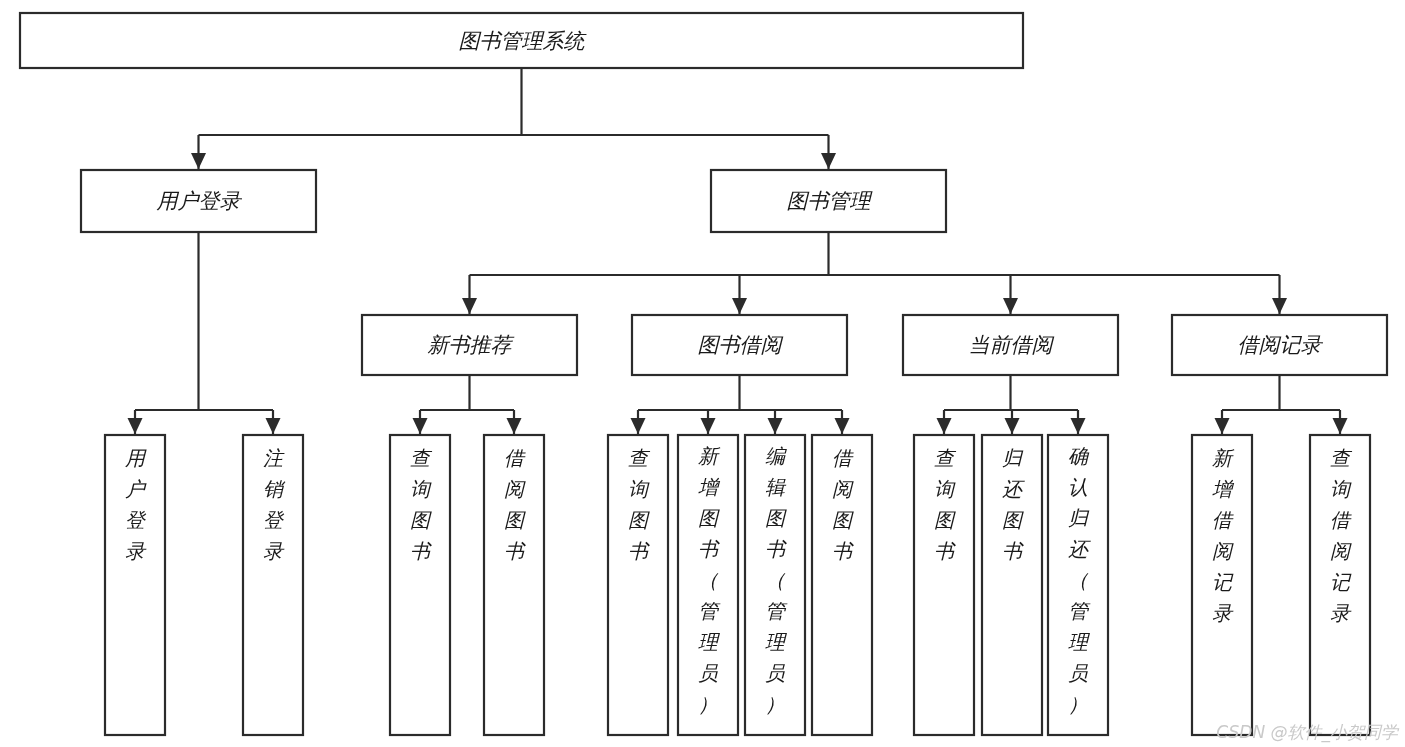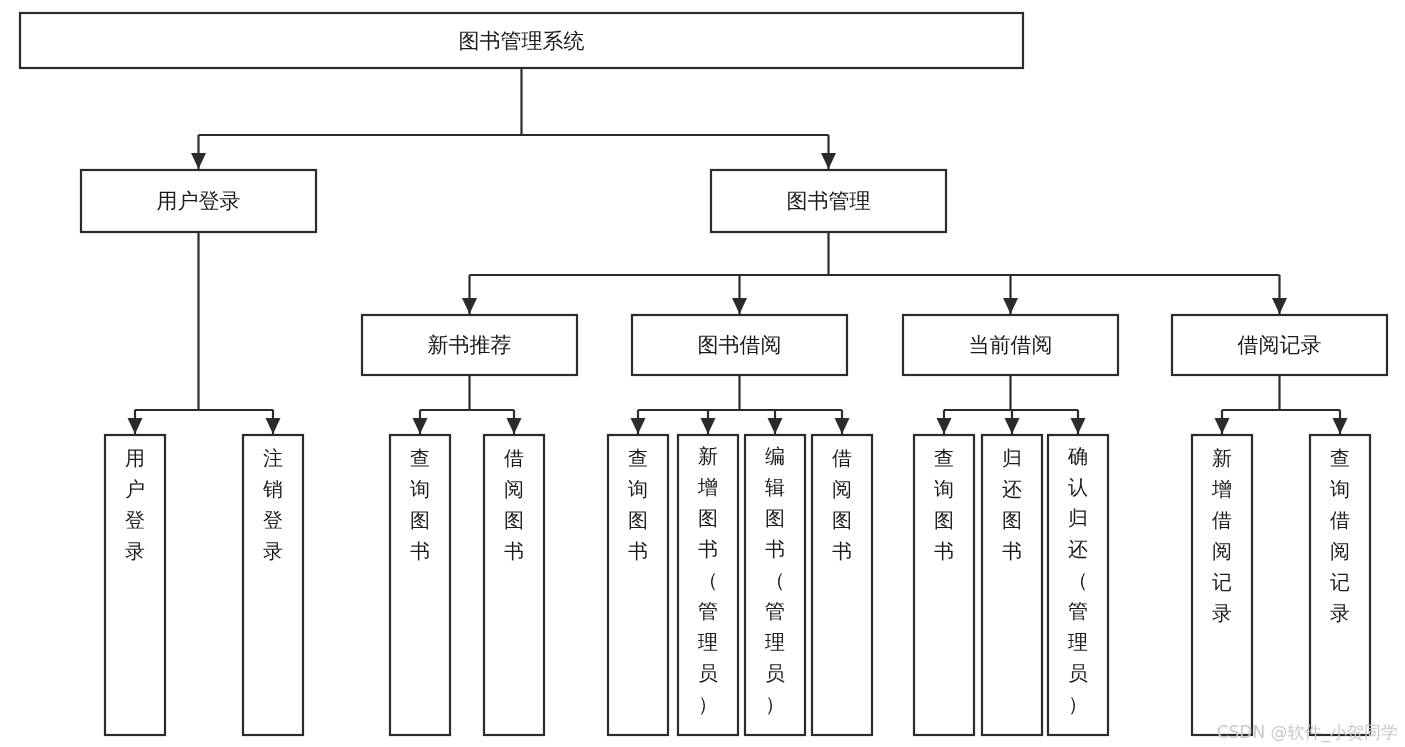--- a/index.html
+++ b/index.html
@@ -11,20 +11,21 @@
     width: 1405px;
     height: 747px;
     overflow: hidden;
     font-family: "DejaVu Sans", "Liberation Sans", sans-serif;
   }
   #diagram-root {
     position: relative;
     width: 1405px;
     height: 747px;
     background: #ffffff;
+    font-style: italic;
   }
   svg.diagram-canvas {
     position: absolute;
     left: 0;
     top: 0;
     width: 1405px;
     height: 747px;
     display: block;
   }
   .node-box {

